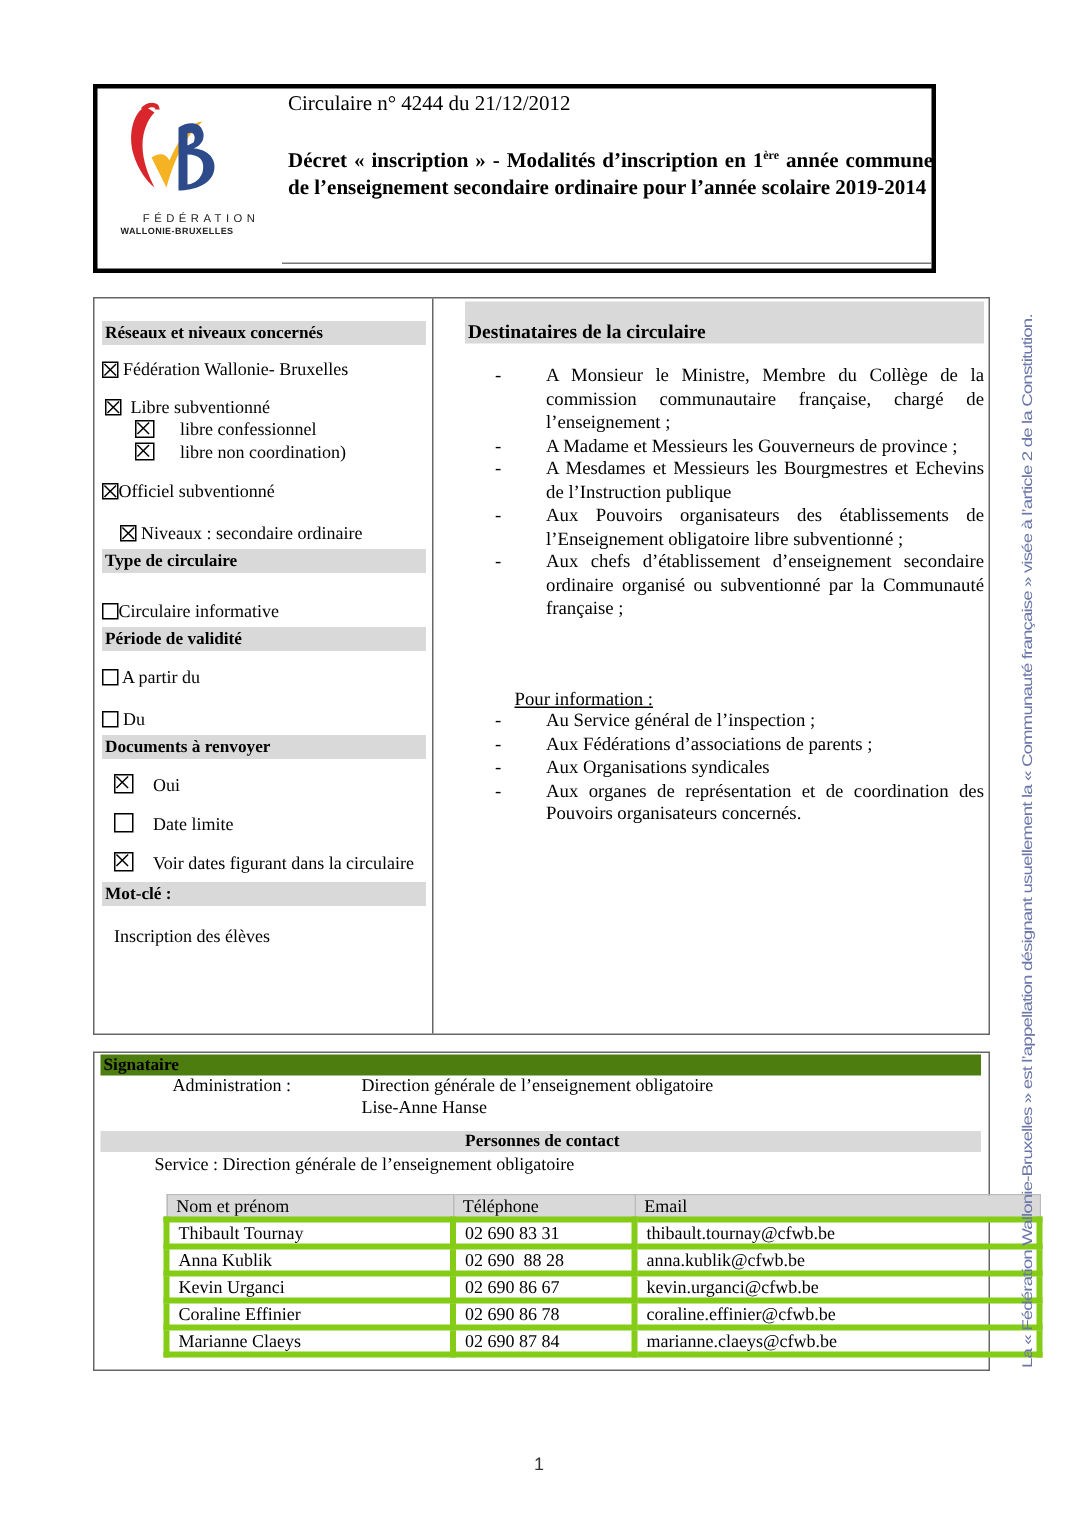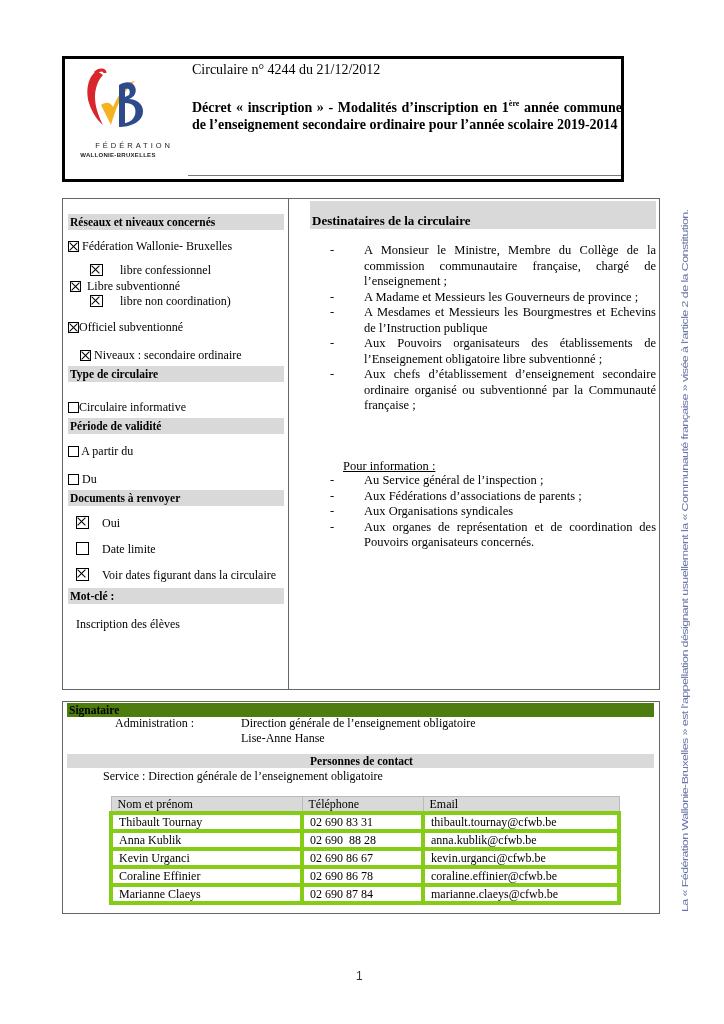--- a/index.html
+++ b/index.html
@@ -45,21 +45,21 @@
 
     
     .sig-box { position: absolute; left: 62px; top: 701px; width: 598px; height: 213px;
                border: 1px solid #666; box-sizing: border-box; }
     .sig-head { position: absolute; left: 4px; top: 1px; width: 585px; height: 14px; background: #4d7c0f;
                 font-weight: bold; font-size: 11.5px; line-height: 14px; padding-left: 2px; }
     .sig-line { position: absolute; font-size: 12px; }
     .contact-head { position: absolute; left: 4px; top: 52px; width: 585px; height: 14px; background: #d9d9d9;
                     font-weight: bold; font-size: 11.5px; line-height: 14px; padding-left: 2px; text-align: center; }
 
-    table.contacts { position: absolute; left: 46px; top: 94px; width: 512px; border-collapse: collapse; font-size: 12px; }
+    table.contacts { position: absolute; left: 46px; top: 94px; width: 586px; border-collapse: collapse; font-size: 12px; }
     table.contacts th { background: #d9d9d9; font-weight: normal; text-align: left; padding: 0 6px; height: 14px; line-height: 14px; border: 1px solid #bbb; }
     table.contacts td { padding: 0 6px; height: 14px; line-height: 14px; border: 4px solid #84cc16; }
 
     .side-note { position: absolute; left: 680px; top: 912px; transform-origin: 0 0; transform: rotate(-90deg);
                  white-space: nowrap; font-family: "Liberation Sans", sans-serif; font-size: 12.5px; color: #6a75a8;
                  letter-spacing: -0.6px; transform: rotate(-90deg) scaleY(0.75); }
     .page-number { position: absolute; left: 356px; top: 969px; font-size: 12px; font-family: "Liberation Sans", sans-serif; color: #333; }
   </style>
 </head>
 <body>
@@ -84,27 +84,27 @@
   <div class="col-divider"></div>
 
   <div class="left-col">
     <div class="sec-head">Réseaux et niveaux concernés</div>
     <div style="height:8px"></div>
     <div class="cb-row">
       <span class="cb checked"></span>
       <span>Fédération Wallonie-  Bruxelles</span>
     </div>
     <div style="height:9px"></div>
+    <div class="cb-row">
+      <span class="cb checked" style="margin-left:2px"></span>&nbsp;
+      <span>Libre subventionné</span>
+    </div>
     <div class="cb-row" style="height:15px;line-height:15px">
       <span class="cb checked" style="margin-left:22px;width:13px;height:12px"></span>
       <span style="margin-left:14px">libre confessionnel</span>
-    </div>
-    <div class="cb-row">
-      <span class="cb checked" style="margin-left:2px"></span>&nbsp;
-      <span>Libre subventionné</span>
     </div>
     <div class="cb-row" style="height:15px;line-height:15px">
       <span class="cb checked" style="margin-left:22px;width:13px;height:12px"></span>
       <span style="margin-left:14px">libre non coordination)</span>
     </div>
     <div style="height:10px"></div>
     <div class="cb-row">
       <span class="cb checked"></span><span>Officiel subventionné</span>
     </div>
     <div style="height:12px"></div>

